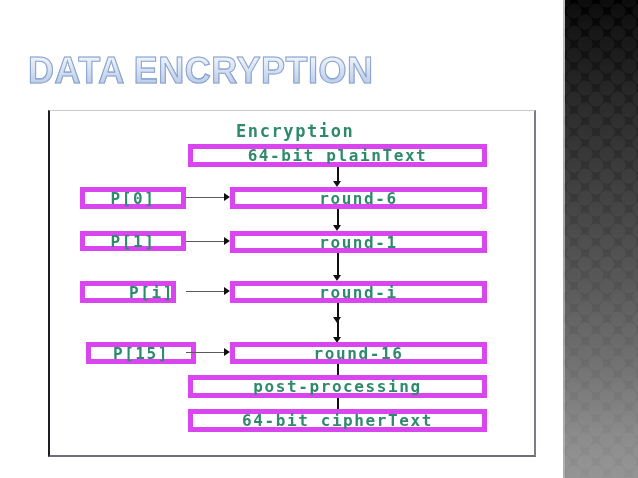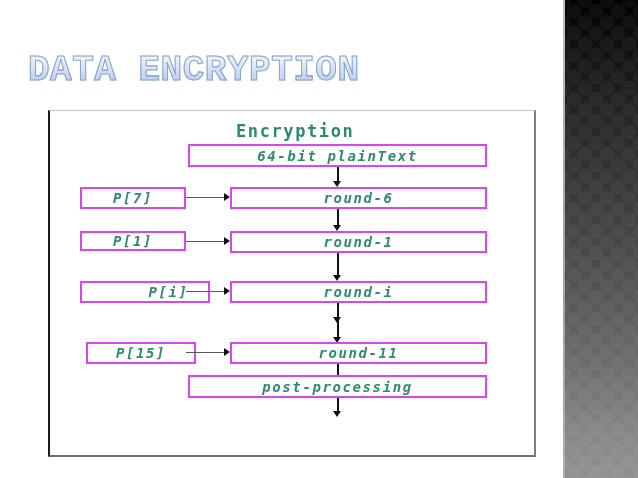--- a/index.html
+++ b/index.html
@@ -53,21 +53,21 @@
     width: 2px;
     height: 478px;
     background: linear-gradient(to bottom, rgba(255,255,255,0.75), rgba(255,255,255,0.25));
   }
 
   
   #title {
     position: absolute;
     left: 28px;
     top: 50px;
-    font-family: Liberation Mono, monospace;
+    font-family: Liberation Sans, sans-serif;
     font-size: 36px;
     font-weight: bold;
     letter-spacing: 0.5px;
     text-transform: uppercase;
     background: linear-gradient(to bottom,
                 #ffffff 0%,
                 #dce6f4 18%,
                 #b7c9e6 42%,
                 #93aedb 62%,
                 #7fa0d4 78%,
@@ -97,32 +97,31 @@
 
   
   #canvas {
     position: absolute;
     inset: 0;
   }
 
   .node {
     position: absolute;
     box-sizing: border-box;
-    border: 2px solid #d946ef;
+    border: 5px solid #d946ef;
     background: #ffffff;
     color: #2f8a6b;
     font-family: "DejaVu Sans Mono", "Liberation Mono", monospace;
-    font-size: 14px;
+    font-size: 16px;
     font-weight: bold;
     letter-spacing: 1.6px;
     display: flex;
     align-items: center;
     justify-content: center;
     white-space: nowrap;
-    font-style: italic;
   }
 
   .caption {
     position: absolute;
     color: #2f8a6b;
     font-family: "DejaVu Sans Mono", "Liberation Mono", monospace;
     font-size: 17px;
     font-weight: bold;
     letter-spacing: 1.6px;
     white-space: nowrap;
@@ -191,21 +190,21 @@
 
       <div class="caption" style="left:186px; top:10px;">Encryption</div>
 
       <div class="node" style="left:138px; top:33px; width:299px; height:23px;">64-bit plainText</div>
 
       <div class="varrow" style="left:283px; top:56px; height:20px;">
         <div class="stem" style="height:14px;"></div>
         <div class="head"></div>
       </div>
 
-      <div class="node" style="left:30px; top:76px; width:106px; height:22px;">P[7]</div>
+      <div class="node" style="left:30px; top:76px; width:106px; height:22px;">P[0]</div>
       <div class="harrow" style="left:136px; top:82px; width:44px;">
         <div class="stem" style="width:38px;"></div>
         <div class="head"></div>
       </div>
       <div class="node" style="left:180px; top:76px; width:257px; height:22px;">round-6</div>
 
       <div class="varrow" style="left:283px; top:98px; height:22px;">
         <div class="stem" style="height:16px;"></div>
         <div class="head"></div>
       </div>
@@ -215,52 +214,53 @@
         <div class="stem" style="width:38px;"></div>
         <div class="head"></div>
       </div>
       <div class="node" style="left:180px; top:120px; width:257px; height:22px;">round-1</div>
 
       <div class="varrow" style="left:283px; top:142px; height:28px;">
         <div class="stem" style="height:22px;"></div>
         <div class="head"></div>
       </div>
 
-      <div class="node" style="left:30px; top:170px; width:130px; height:22px;padding-left:47px;">P[i]</div>
+      <div class="node" style="left:30px; top:170px; width:96px; height:22px;padding-left:47px;">P[i]</div>
       <div class="harrow" style="left:136px; top:176px; width:44px;">
         <div class="stem" style="width:38px;"></div>
         <div class="head"></div>
       </div>
       <div class="node" style="left:180px; top:170px; width:257px; height:22px;">round-i</div>
 
       <div class="varrow" style="left:283px; top:192px; height:20px;">
         <div class="stem" style="height:14px;"></div>
         <div class="head"></div>
       </div>
       <div class="varrow" style="left:283px; top:207px; height:25px;">
         <div class="stem" style="height:19px;"></div>
         <div class="head"></div>
       </div>
 
       <div class="node" style="left:36px; top:231px; width:110px; height:22px;">P[15]</div>
       <div class="harrow" style="left:136px; top:237px; width:44px;">
         <div class="stem" style="width:38px;"></div>
         <div class="head"></div>
       </div>
-      <div class="node" style="left:180px; top:231px; width:257px; height:22px;">round-11</div>
+      <div class="node" style="left:180px; top:231px; width:257px; height:22px;">round-16</div>
 
       <div class="varrow" style="left:283px; top:253px; height:21px;">
         <div class="stem" style="height:15px;"></div>
         <div class="head"></div>
       </div>
 
       <div class="node" style="left:138px; top:264px; width:299px; height:23px;">post-processing</div>
 
       <div class="varrow" style="left:283px; top:287px; height:19px;">
         <div class="stem" style="height:13px;"></div>
         <div class="head"></div>
       </div>
 
+      <div class="node" style="left:138px; top:298px; width:299px; height:23px;">64-bit cipherText</div>
 
     </div>
   </div>
 
 </div>
 
 </body></html>

